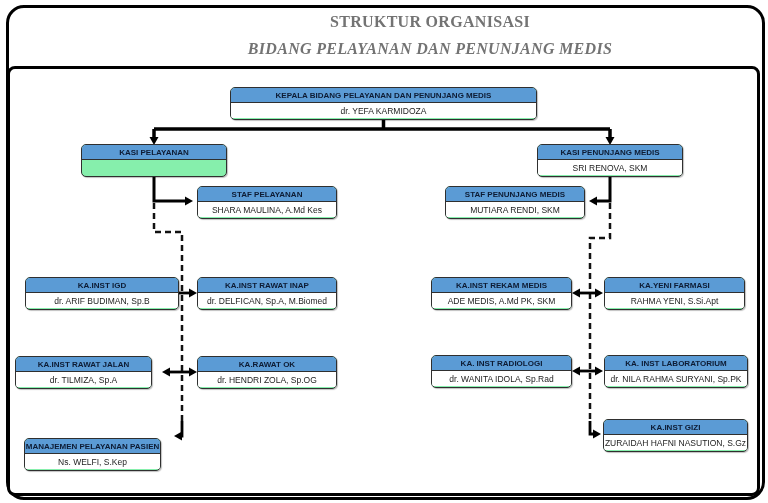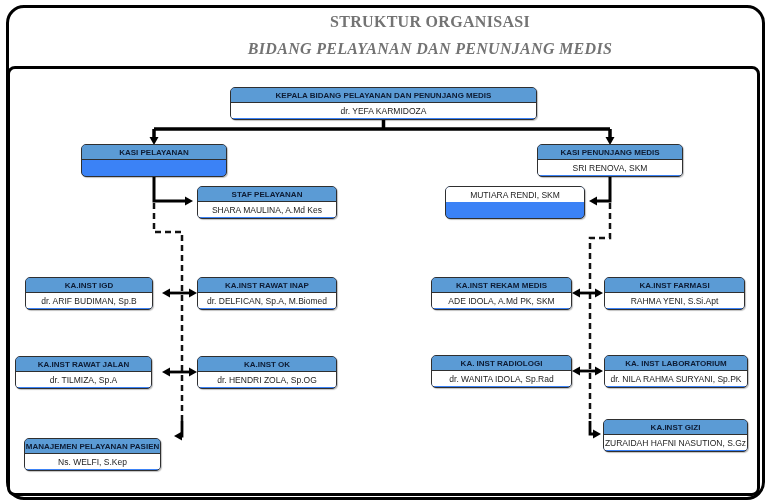--- a/index.html
+++ b/index.html
@@ -18,21 +18,21 @@
   .title-line{
     position:absolute;left:0;width:768px;text-align:center;
     font-family:"Liberation Serif","DejaVu Serif",serif;
     font-weight:bold;font-size:16px;color:#737373;letter-spacing:.3px;margin-left:46px;
   }
   #title-line-1{top:13px;}
   #title-line-2{top:40px;font-style:italic;}
   svg#connectors{position:absolute;left:0;top:0;pointer-events:none;}
   .node{
     position:absolute;height:33px;border:1.6px solid #2f2f2f;border-radius:5px;
-    background:#3b82f6;box-shadow:1px 1px 1px rgba(0,0,0,0.25);overflow:hidden;
+    background:#86efac;box-shadow:1px 1px 1px rgba(0,0,0,0.25);overflow:hidden;
     box-sizing:border-box;
   }
   .node-header{
     height:14px;background:var(--accent,#5b9bd5);border-bottom:1.6px solid #2f2f2f;
     display:flex;align-items:center;justify-content:center;
     font-size:8px;font-weight:bold;color:#0d1b33;white-space:nowrap;
   }
   .node-body{
     height:15px;display:flex;align-items:center;justify-content:center;
     font-size:8.5px;color:#1c1c1c;white-space:nowrap;background:#fff;
@@ -95,55 +95,56 @@
     <div class="node-header">KASI PENUNJANG MEDIS</div>
     <div class="node-body">SRI RENOVA, SKM</div>
   </div>
 
   <div class="node" style="left:197px;top:186px;width:140px">
     <div class="node-header">STAF PELAYANAN</div>
     <div class="node-body">SHARA MAULINA, A.Md Kes</div>
   </div>
 
   <div class="node" style="left:445px;top:186px;width:140px">
+    <div class="node-header">STAF PENUNJANG MEDIS</div>
     <div class="node-body">MUTIARA RENDI, SKM</div>
   </div>
 
-  <div class="node" style="left:25px;top:277px;width:128px">
+  <div class="node" style="left:25px;top:277px;width:154px">
     <div class="node-header">KA.INST IGD</div>
     <div class="node-body">dr. ARIF BUDIMAN, Sp.B</div>
   </div>
 
   <div class="node" style="left:197px;top:277px;width:140px">
     <div class="node-header">KA.INST RAWAT INAP</div>
     <div class="node-body">dr. DELFICAN, Sp.A, M.Biomed</div>
   </div>
 
   <div class="node" style="left:15px;top:356px;width:137px">
     <div class="node-header">KA.INST RAWAT JALAN</div>
     <div class="node-body">dr. TILMIZA, Sp.A</div>
   </div>
 
   <div class="node" style="left:197px;top:356px;width:140px">
-    <div class="node-header">KA.INST OK</div>
+    <div class="node-header">KA.RAWAT OK</div>
     <div class="node-body">dr. HENDRI ZOLA, Sp.OG</div>
   </div>
 
   <div class="node" style="left:24px;top:438px;width:137px">
     <div class="node-header">MANAJEMEN PELAYANAN PASIEN</div>
     <div class="node-body">Ns. WELFI, S.Kep</div>
   </div>
 
   <div class="node" style="left:431px;top:277px;width:141px">
     <div class="node-header">KA.INST REKAM MEDIS</div>
-    <div class="node-body">ADE IDOLA, A.Md PK, SKM</div>
+    <div class="node-body">ADE MEDIS, A.Md PK, SKM</div>
   </div>
 
   <div class="node" style="left:604px;top:277px;width:141px">
-    <div class="node-header">KA.INST FARMASI</div>
+    <div class="node-header">KA.YENI FARMASI</div>
     <div class="node-body">RAHMA YENI, S.Si.Apt</div>
   </div>
 
   <div class="node" style="left:431px;top:355px;width:141px">
     <div class="node-header">KA. INST RADIOLOGI</div>
     <div class="node-body">dr. WANITA IDOLA, Sp.Rad</div>
   </div>
 
   <div class="node" style="left:604px;top:355px;width:144px">
     <div class="node-header">KA. INST LABORATORIUM</div>

